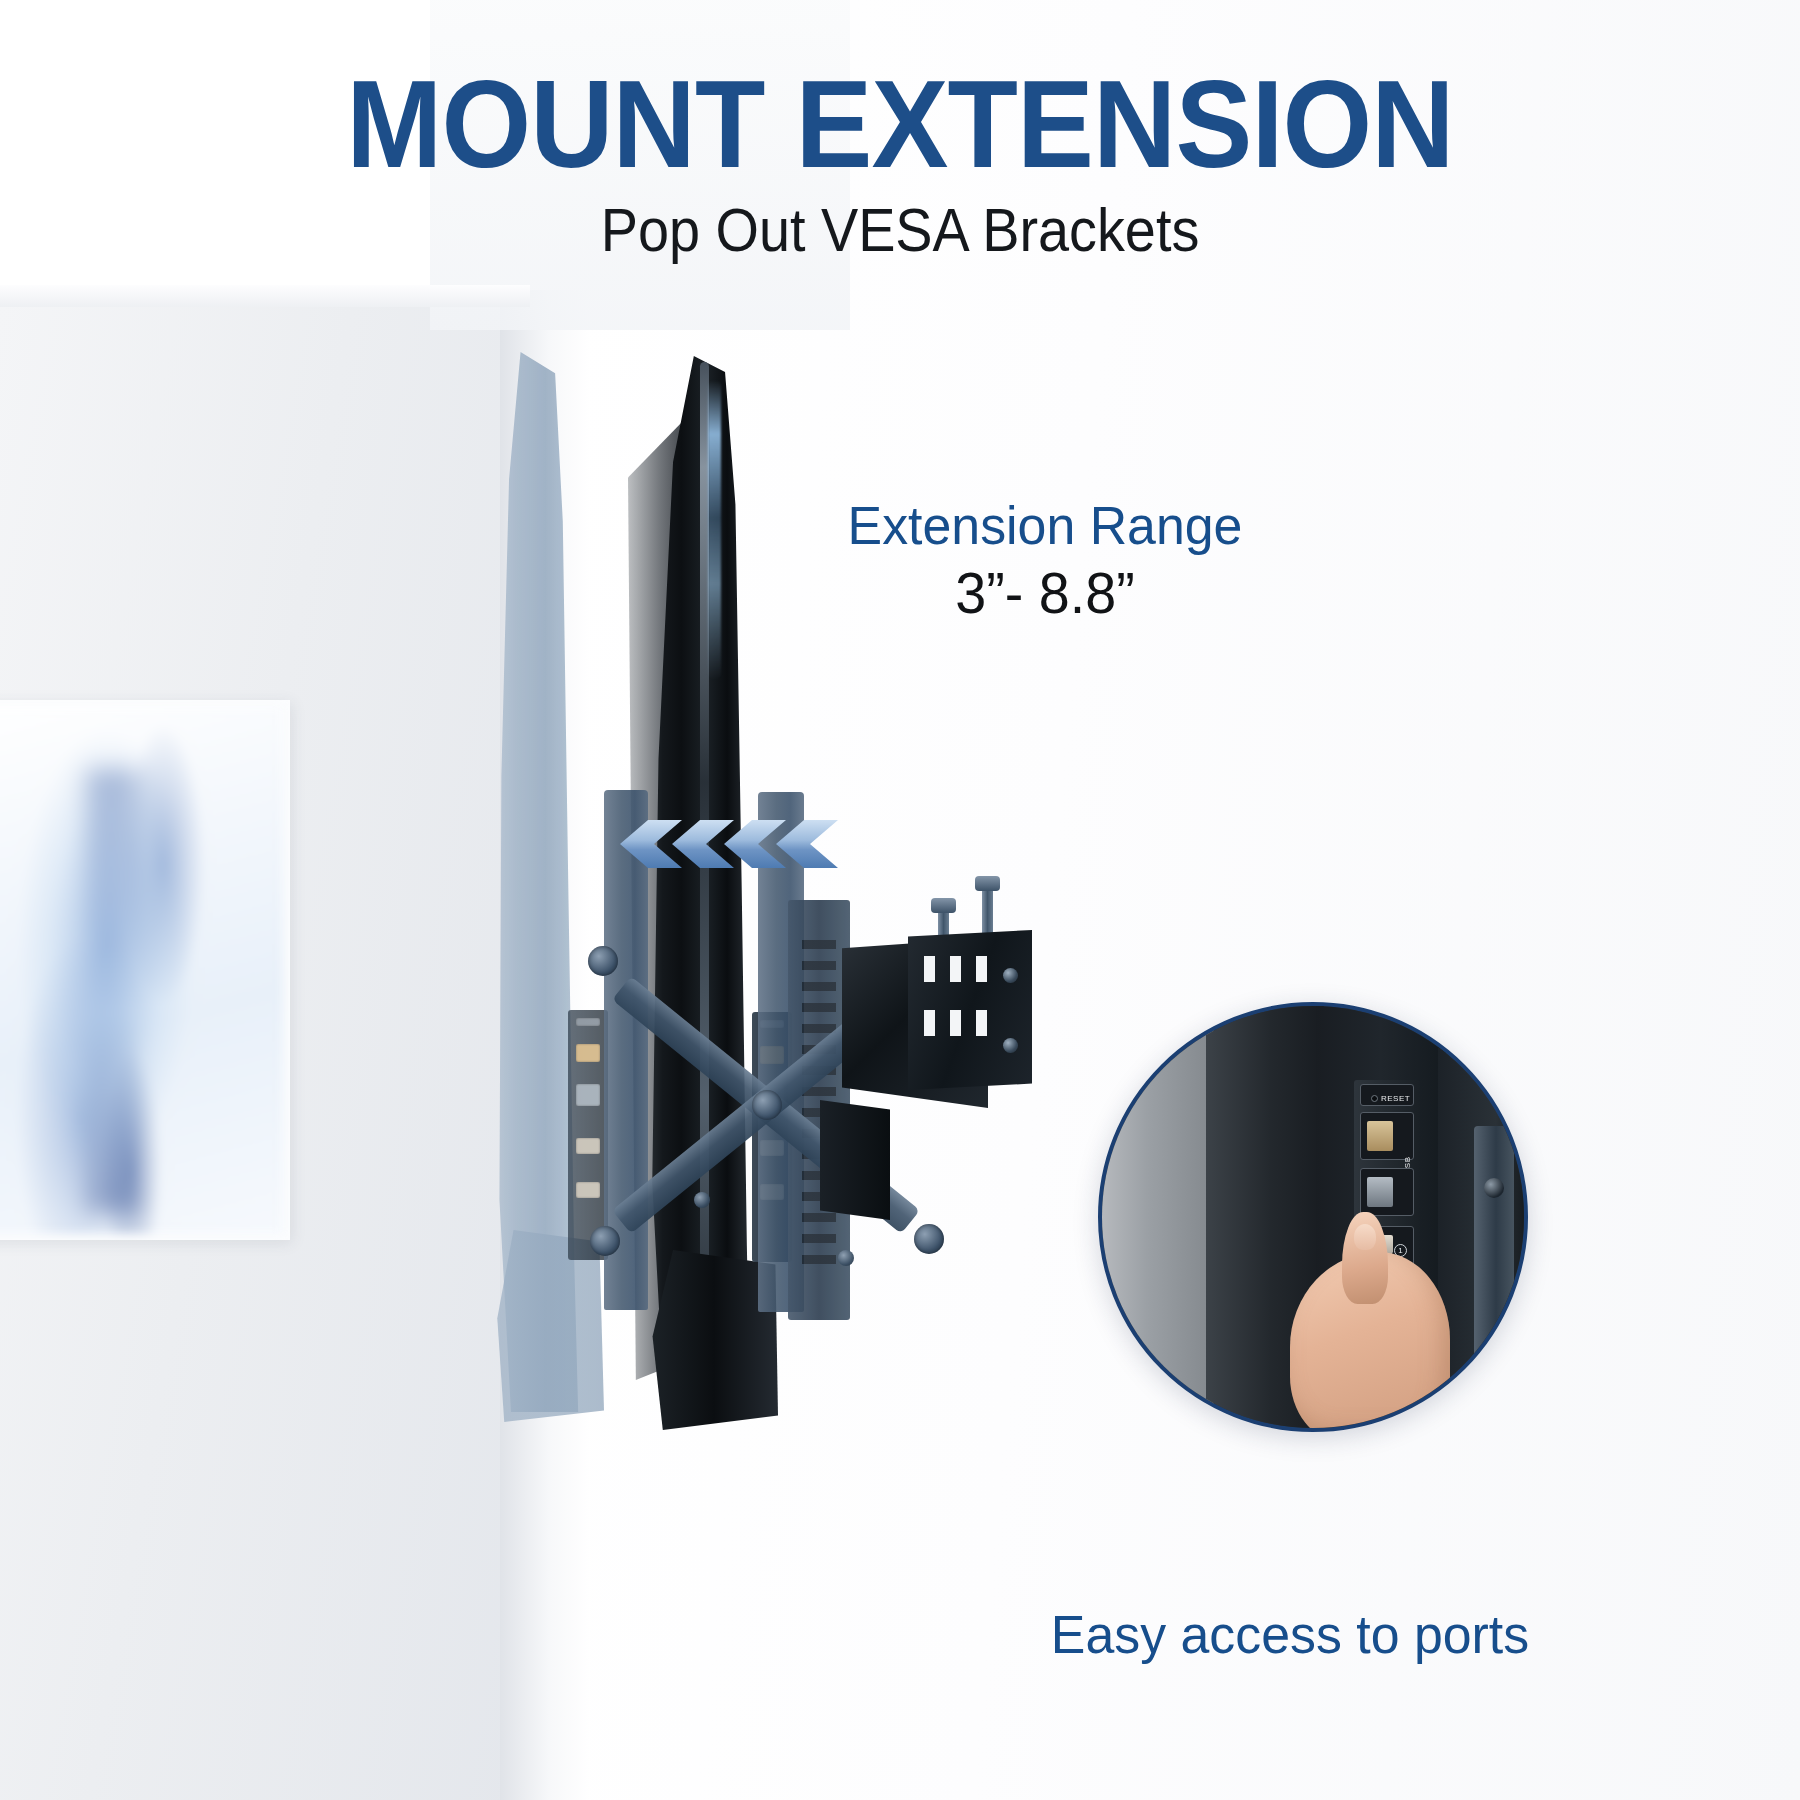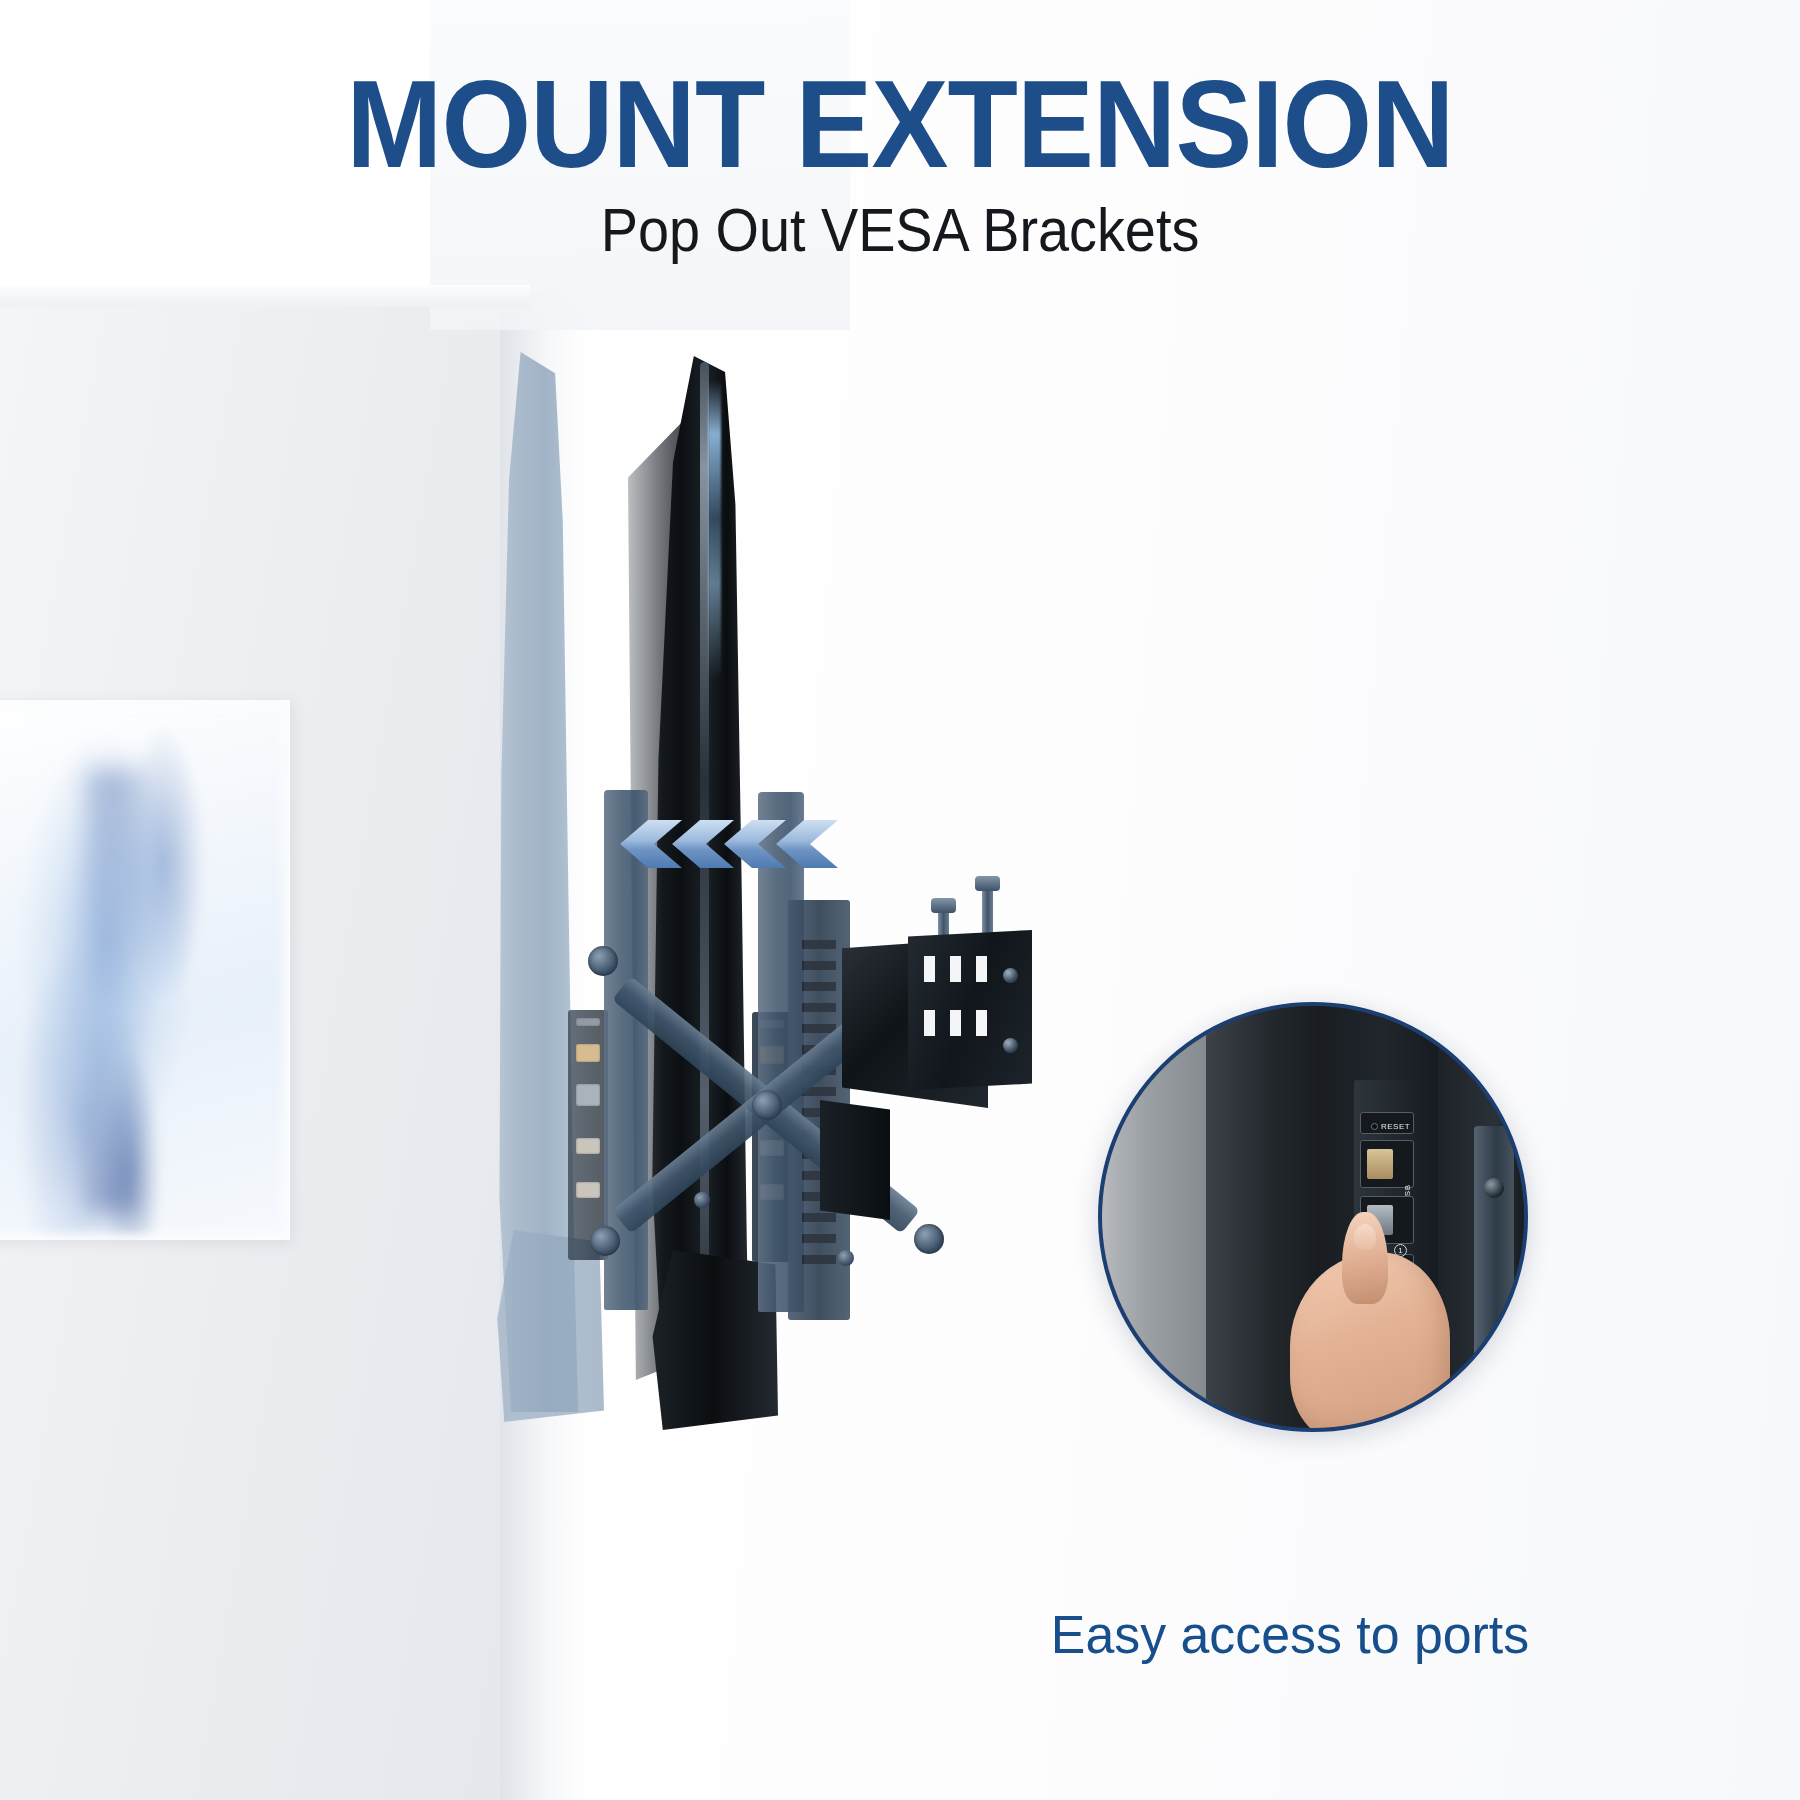--- a/index.html
+++ b/index.html
@@ -279,21 +279,20 @@
   .inset .port-col {
     position:absolute; left:252px; top:74px; width:66px; height:280px;
     background:linear-gradient(90deg,#2e353c,#1a2025);
     border-radius:3px;
   }
   .inset .port-row {
     position:absolute; left:6px; width:54px;
     border:1px solid #555d66;
     border-radius:3px;
     background:#15191e;
-    margin-top:28px;
   }
   .inset .port-row.reset { top:4px; height:22px; }
   .inset .port-row.usb   { top:32px; height:48px; }
   .inset .port-row.lan   { top:88px; height:48px; }
   .inset .port-row.hdmi1 { top:146px; height:54px; }
   .inset .port-row.hdmi2 { top:206px; height:54px; }
   .inset .port-hole {
     position:absolute; left:6px; top:8px; width:26px;
     background:linear-gradient(180deg,#d8c49a,#a98d5e);
     border-radius:2px;
@@ -445,20 +444,24 @@
       </defs>
       <g fill="url(#chevGrad)">
         <path d="M52 2 L86 2 L58 26 L86 50 L52 50 L24 26 Z"></path>
         <path d="M104 2 L138 2 L110 26 L138 50 L104 50 L76 26 Z"></path>
         <path d="M156 2 L190 2 L162 26 L190 50 L156 50 L128 26 Z"></path>
         <path d="M208 2 L242 2 L214 26 L242 50 L208 50 L180 26 Z"></path>
       </g>
     </svg>
   </div>
 
+  <div class="callout-range">
+    <span class="line1">Extension Range</span>
+    <span class="line2">3”- 8.8”</span>
+  </div>
 
   <div class="inset">
     <div class="bezel-left"></div>
     <div class="panel-dark"></div>
     <div class="panel-mid"></div>
     <div class="panel-right"></div>
 
     <div class="port-col">
       <div class="port-row reset">
         <span class="reset-dot"></span>

